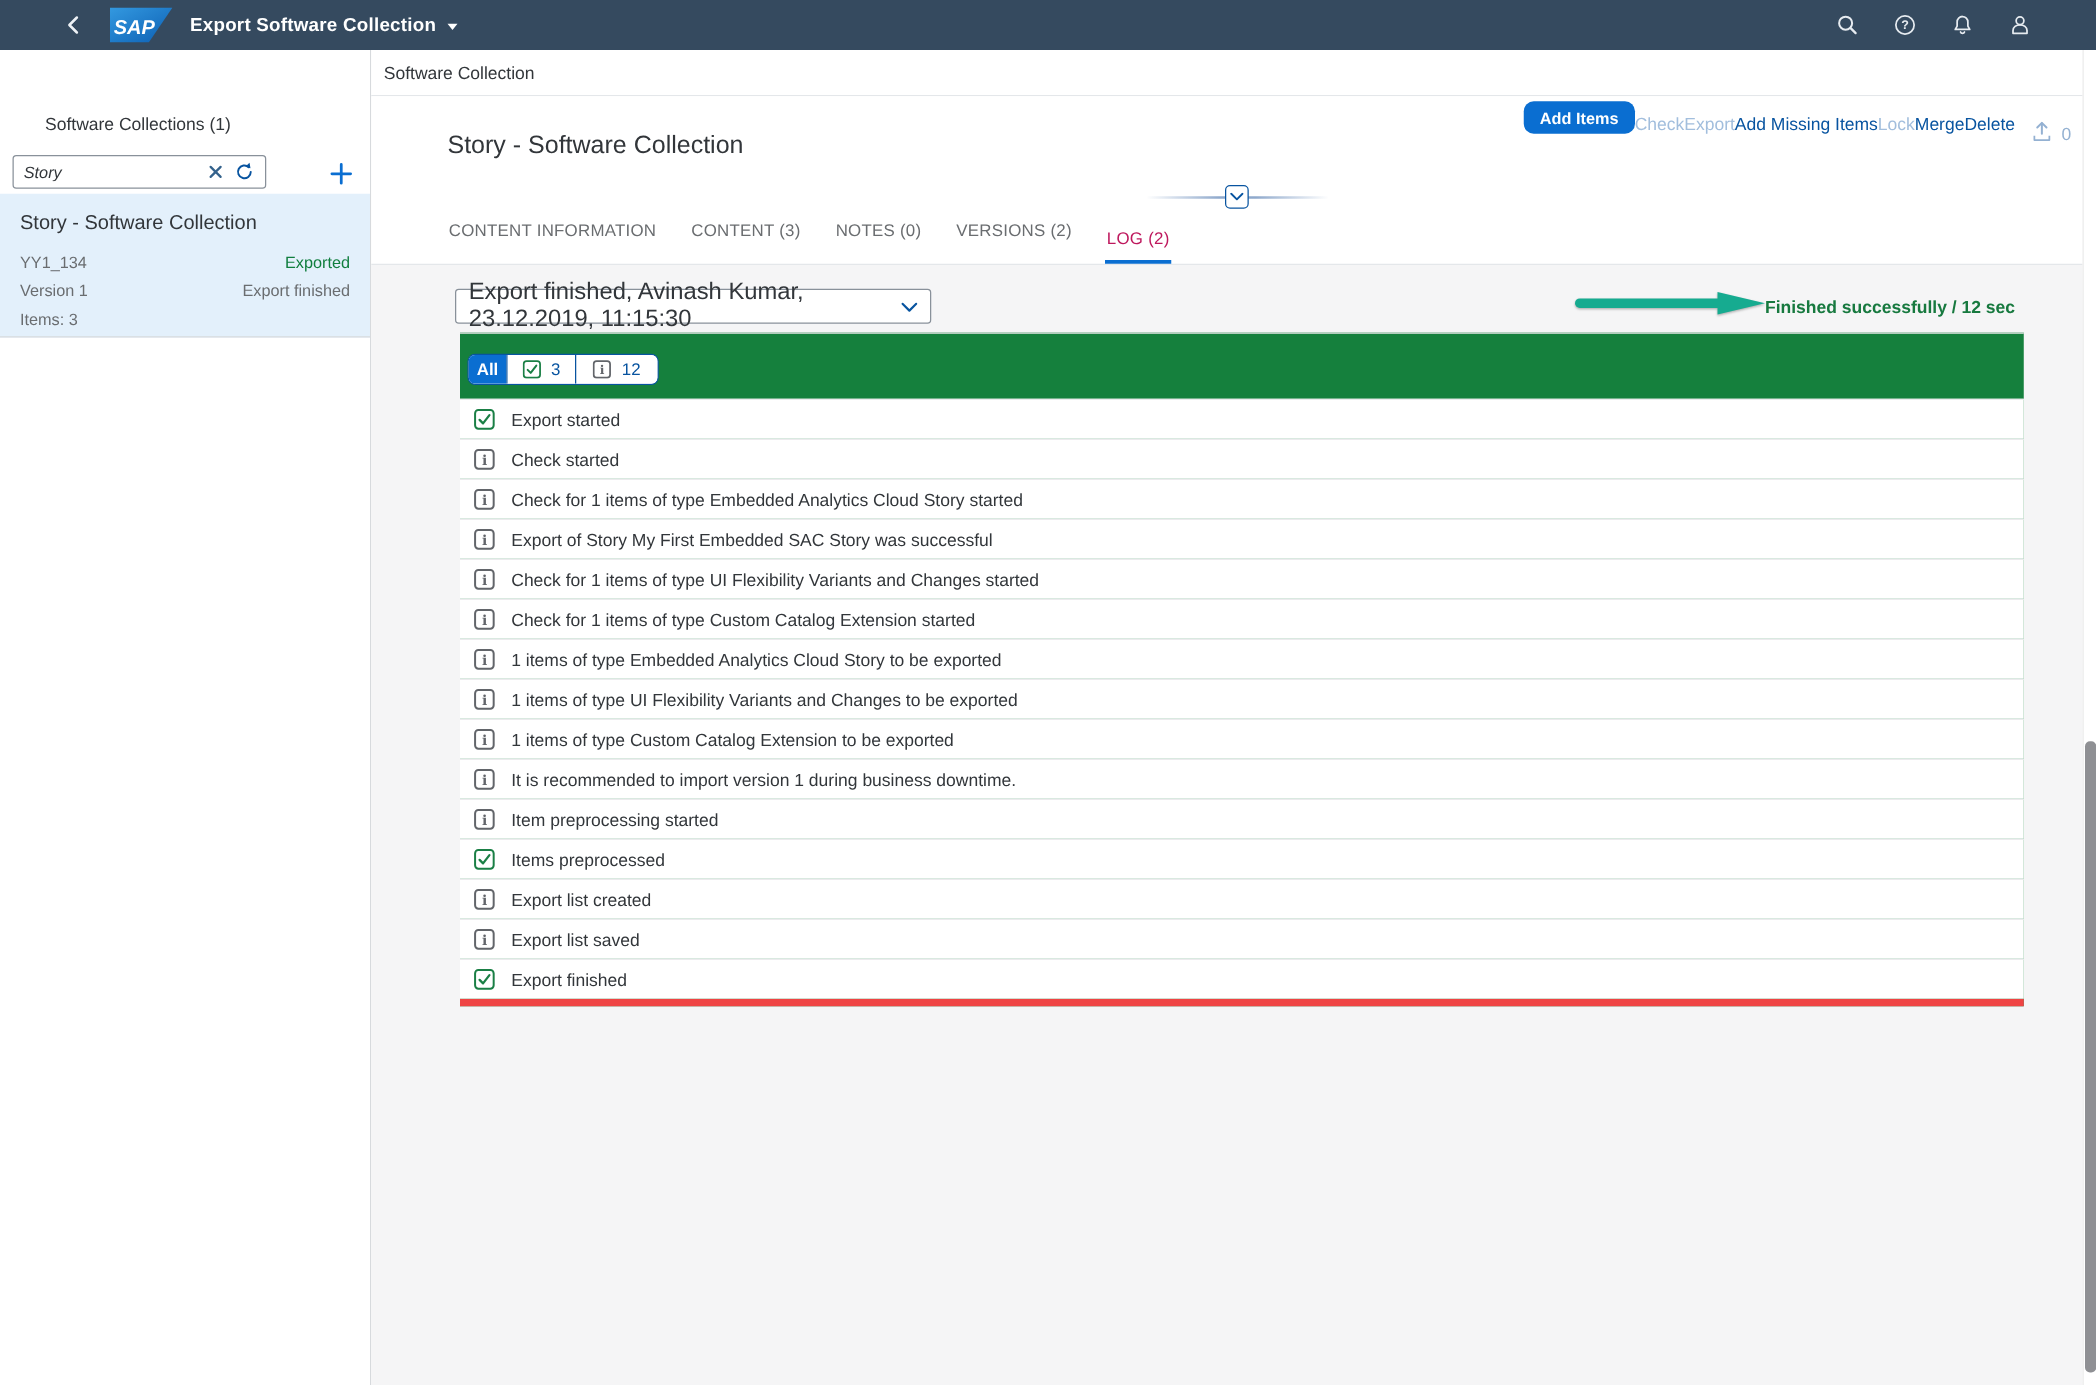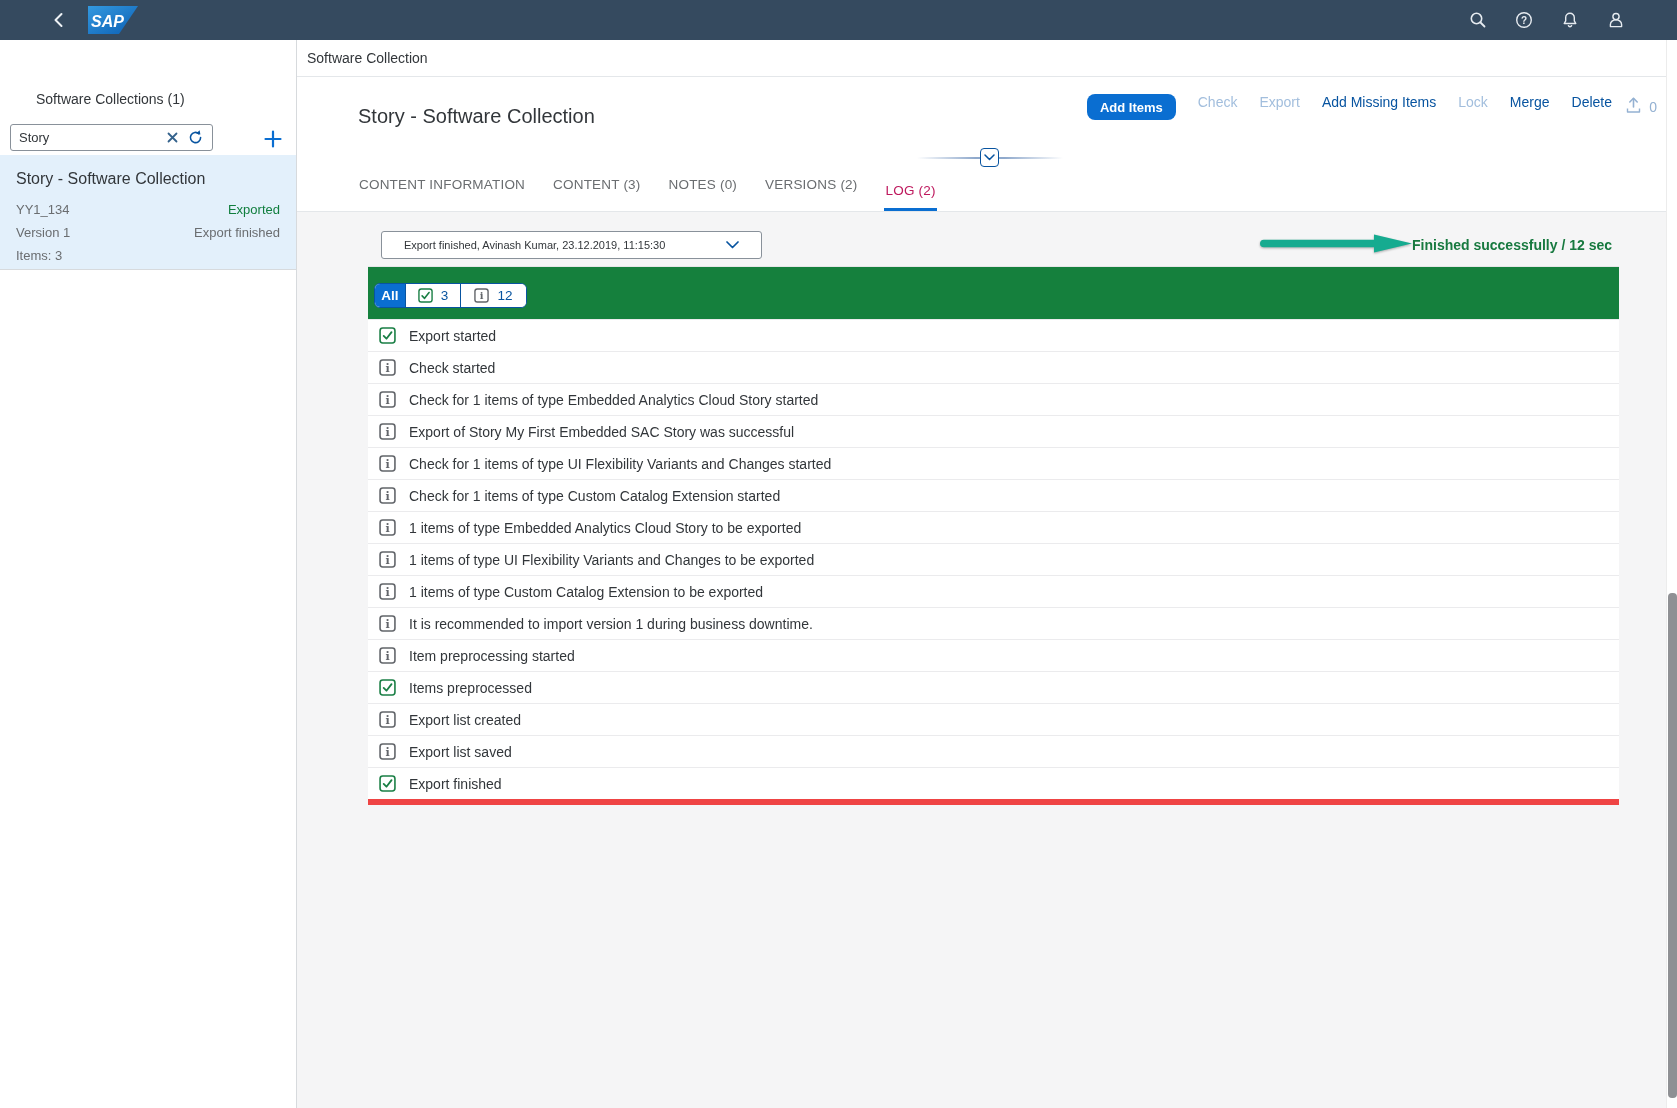--- a/index.html
+++ b/index.html
@@ -13,51 +13,51 @@
   .sap-logo { position:absolute; left:88px; top:6px; }
   .shell-title { position:absolute; left:152px; top:0; height:40px; display:flex; align-items:center; color:#fff; font-size:15px; font-weight:bold; letter-spacing:.2px; }
   .shell-caret { width:0; height:0; border-left:4.5px solid transparent; border-right:4.5px solid transparent; border-top:5px solid #fff; margin-left:9px; margin-top:2px; }
   .shell-icons { position:absolute; right:52px; top:0; height:40px; display:flex; align-items:center; gap:28px; }
   .shell-icons svg { display:block; }
 
   
   .sidebar { position:absolute; top:40px; left:0; width:297px; bottom:0; background:#fff; border-right:1px solid #d7dadd; }
   .sidebar-title { position:absolute; top:51px; left:36px; font-size:14px; color:#32363a; }
   .search-box { position:absolute; top:84px; left:10px; width:203px; height:27px; border:1px solid #89919a; border-radius:3px; background:#fff; }
-  .search-input { position:absolute; left:8px; top:0; width:140px; height:25px; border:none; outline:none; font-size:13px; color:#32363a; font-family:inherit; background:transparent; }
+  .search-input { position:absolute; left:8px; top:0; width:140px; height:25px; border:none; outline:none; font-size:13px; color:#32363a; font-family:inherit; background:transparent;font-style:italic; }
   .search-clear { position:absolute; right:32px; top:5px; width:15px; height:15px; cursor:pointer; }
   .search-refresh { position:absolute; right:8px; top:4px; width:17px; height:17px; cursor:pointer; }
   .add-collection { position:absolute; top:88px; left:262px; width:22px; height:22px; cursor:pointer; }
 
   .sel-item { position:absolute; top:115px; left:0; width:296px; height:115px; background:#e3f0fb; border-bottom:1px solid #d7dadd; cursor:pointer; }
   .sel-item-title { position:absolute; left:16px; top:15px; font-size:16px; color:#32363a; }
   .sel-row { position:absolute; left:16px; right:16px; font-size:13px; color:#6a6d70; display:flex; justify-content:space-between; }
   .sel-row.r1 { top:47px; } .sel-row.r2 { top:70px;gap:20px; } .sel-row.r3 { top:93px; }
   .val-positive { color:#107e3e; }
 
   
   .crumb-bar { position:absolute; left:297px; top:40px; right:0; height:37px; background:#fff; border-bottom:1px solid #e4e7ea; display:flex; align-items:center; padding-left:10px; font-size:14px; }
   .page-header { position:absolute; left:297px; top:77px; right:0; height:135px; background:#fff; border-bottom:1px solid #e4e7ea; }
-  .actions { position:absolute; top:17px; right:65px; height:26px; display:flex; align-items:flex-start; gap:22px; }
+  .actions { position:absolute; top:4px; right:65px; height:26px; display:flex; align-items:flex-end; }
   .action { border:none; background:none; font-family:inherit; font-size:14px; color:#0854a0; cursor:pointer; white-space:nowrap; }
   .action.emphasized { background:#0a6ed1; color:#fff; font-weight:bold; height:26px; padding:0 13px; border-radius:8px; font-size:13px; }
   .action.disabled { color:#a2bedd; cursor:default; }
   .upload-group { display:flex; align-items:center; gap:6px; color:#94b1d2; font-size:14px; cursor:default; }
   .page-title { position:absolute; left:61px; top:28px; font-size:20px; font-weight:400; color:#32363a; }
   .tabs { position:absolute; left:61px; bottom:0; display:flex; gap:26px; }
   .tab { border:none; background:none; font-family:inherit; font-size:13.5px; color:#6a6d70; letter-spacing:.2px; padding:0 1px 13px 1px; cursor:pointer; position:relative; }
   .tab.active { color:#be185d;margin-top:12px; }
   .tab.active::after { content:""; position:absolute; left:0; right:0; bottom:0; height:3px; background:#0a6ed1; }
   .collapse-line { position:absolute; top:80px; left:620px; width:146px; height:2px;
       background:linear-gradient(to right, rgba(137,159,190,0), #8fa9cc 40%, #8fa9cc 60%, rgba(137,159,190,0)); }
   .collapse-btn { position:absolute; top:71px; left:683px; width:19px; height:19px; background:#fff; border:1px solid #0854a0; border-radius:4px; display:flex; align-items:center; justify-content:center; cursor:pointer; padding:0; }
 
   
   .content { position:absolute; left:297px; top:212px; right:0; bottom:0; background:#f5f5f6; }
-  .log-select { position:absolute; left:84px; top:19px; width:381px; height:28px; background:#fff; border:1px solid #89919a; border-radius:3px; display:flex; align-items:center; padding:0 22px; font-size:11px; color:#32363a; cursor:pointer; }
+  .log-select { position:absolute; left:67px; top:19px; width:381px; height:28px; background:#fff; border:1px solid #89919a; border-radius:3px; display:flex; align-items:center; padding:0 10px; font-size:19px; color:#32363a; cursor:pointer; }
   .log-select .chev { margin-left:auto; }
   .result-wrap { position:absolute; top:21px; right:65px; height:24px; display:flex; align-items:center; }
   .result-arrow { filter:drop-shadow(0 1.5px 1px rgba(0,0,0,.3)); }
   .result-text { font-size:14px; font-weight:bold; color:#17793f; white-space:nowrap; }
 
   .log-panel { position:absolute; left:71px; top:54px; width:1251px; background:#15803d; border-top:1px solid #e6e6e8; border-bottom:6px solid #ef4444; }
   .filter-row { height:52px; position:relative; }
   .segmented { position:absolute; left:6px; top:16px; height:25px; display:flex; border:1px solid #0854a0; border-radius:6px; overflow:hidden; background:#fff; }
   .seg { display:flex; align-items:center; justify-content:center; gap:8px; font-size:13.5px; color:#0854a0; border:none; background:#fff; cursor:pointer; font-family:inherit; }
   .seg + .seg { border-left:1px solid #0854a0; }
@@ -90,20 +90,24 @@
         <defs>
             <linearGradient id="sapg" x1="0" y1="0" x2="1" y2="1">
           <stop offset="0" stop-color="#3399e0"></stop>
               <stop offset="1" stop-color="#0c5fb3"></stop>
         </linearGradient>
           </defs>
         <polygon points="0,0 50,0 31,28 0,28" fill="url(#sapg)"></polygon>
         <text x="3" y="21" font-size="16" font-weight="bold" font-style="italic" fill="#ffffff" font-family="Liberation Sans, sans-serif">SAP</text>
       </svg>
     </div>
+    <div class="shell-title">
+      <span>Export Software Collection</span>
+      <span class="shell-caret"></span>
+    </div>
     <div class="shell-icons">
       <span>
           <svg width="18" height="18" viewBox="0 0 18 18">
             <circle cx="7.5" cy="7.5" r="5.2" fill="none" stroke="#e6ebf0" stroke-width="1.6"></circle>
             <line x1="11.5" y1="11.5" x2="15.5" y2="15.5" stroke="#e6ebf0" stroke-width="1.8" stroke-linecap="round"></line>
           </svg>
         </span>
       <span>
           <svg width="18" height="18" viewBox="0 0 18 18">
             <circle cx="9" cy="9" r="7.3" fill="none" stroke="#e6ebf0" stroke-width="1.4"></circle>

